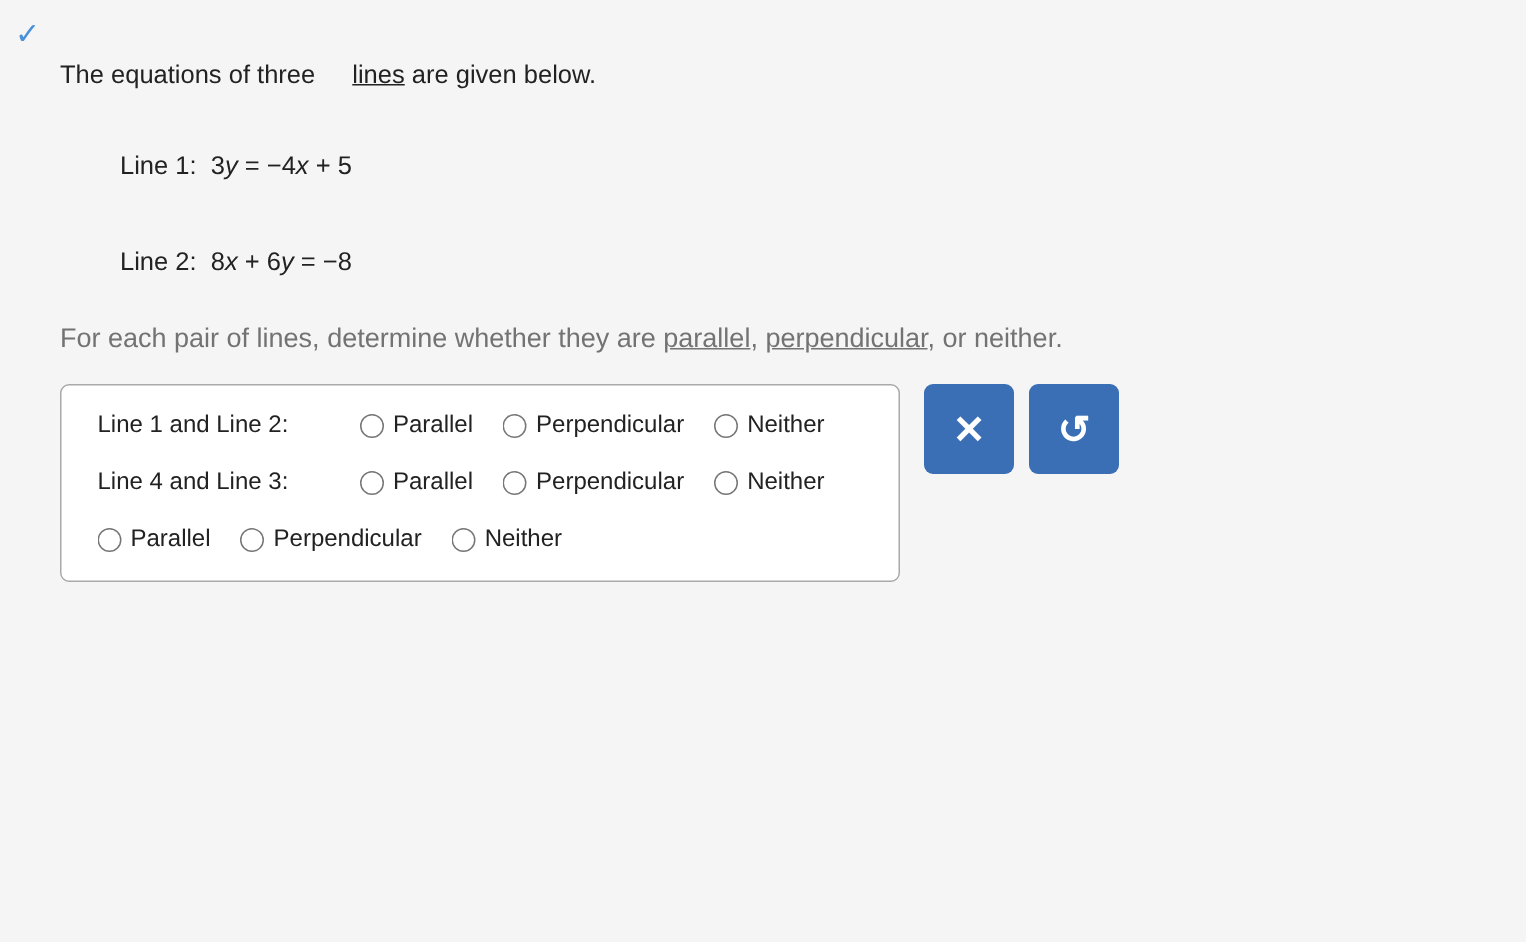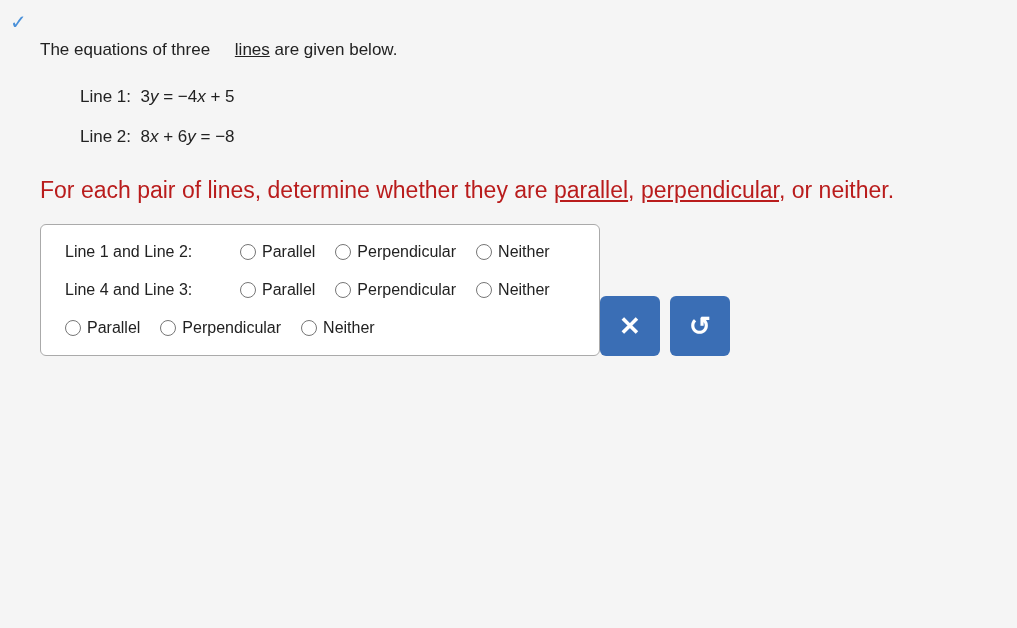--- a/index.html
+++ b/index.html
@@ -45,20 +45,21 @@
     .lines-section {
       margin-left: 40px;
       margin-bottom: 28px;
     }
 
     .line-equation {
       font-size: 17px;
       color: #222;
       margin-bottom: 14px;
       line-height: 1.5;
+      margin-top: 38px;
     }
 
     .fraction {
       display: inline-flex;
       flex-direction: column;
       align-items: center;
       vertical-align: middle;
       margin: 0 1px;
       font-size: 15px;
       line-height: 1.1;
@@ -69,32 +70,33 @@
       padding: 0 2px;
       text-align: center;
     }
 
     .fraction .den {
       padding: 0 2px;
       text-align: center;
     }
 
     .question-text {
-      font-size: 23px;
-      color: #b91c1c;
+      font-size: 18px;
+      color: #737373;
       margin-bottom: 20px;
     }
 
     .question-text u {
       text-decoration: underline;
     }
 
     .answer-area {
       display: flex;
-      align-items: flex-end;
+      align-items: flex-start;
+      gap: 16px;
     }
 
     .answer-box {
       border: 1.5px solid #aaa;
       border-radius: 6px;
       padding: 18px 24px;
       background: #fff;
       min-width: 560px;
     }
 

